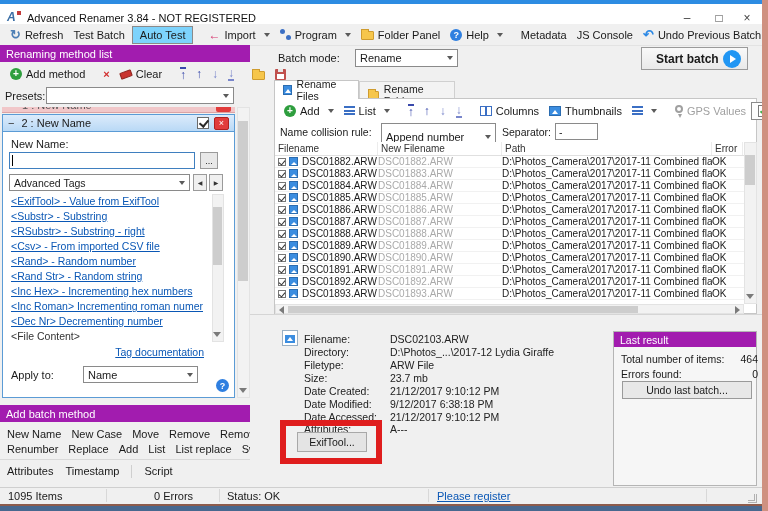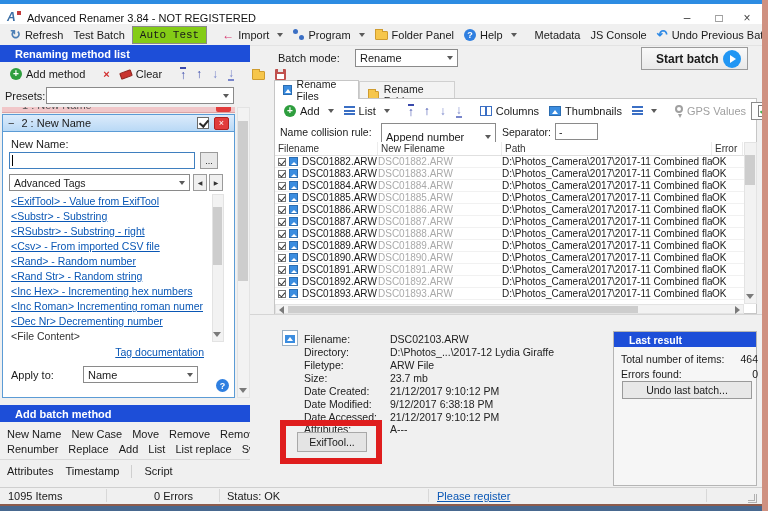--- a/index.html
+++ b/index.html
@@ -3,41 +3,41 @@
 <meta charset="utf-8">
 <style>
   * { margin:0; padding:0; box-sizing:border-box; }
   html,body { width:768px; height:511px; }
   body { font-family:"Liberation Sans", sans-serif; font-size:11px; color:#1a1a1a; }
   #app { position:relative; width:768px; height:511px; background:#f0f0f0; overflow:hidden; }
   .abs { position:absolute; }
   .flex { display:flex; align-items:center; }
   .sep { width:1px; height:15px; background:#cfcfcf; margin:0 4px; }
   .caret { width:0; height:0; border-left:3px solid transparent; border-right:3px solid transparent; border-top:4px solid #5a5a5a; margin-left:4px; }
-  .hdr { background:#1d4ed8; color:#fff; font-weight:bold; padding-left:15px; display:flex; align-items:center; }
+  .hdr { background:#a21caf; color:#fff; font-weight:normal; padding-left:6px; display:flex; align-items:center; }
   .link { color:#0a57b5; text-decoration:underline; cursor:pointer; }
 
   
   #edge-top { left:0; top:0; width:768px; height:4px; background:#2d8ce2; }
   #edge-right { right:0; top:0; width:6px; height:511px; background:#cf9181; }
   #edge-bottom1 { left:0; top:504px; width:762px; height:2px; background:#8d5b4b; }
   #edge-bottom2 { left:0; top:506px; width:762px; height:5px; background:#48688f; }
 
   
   #titlebar { left:0; top:4px; width:762px; height:20px; background:#fff; }
   #app-icon { left:7px; top:7px; width:13px; height:13px; color:#3a6ea5; font-weight:bold; font-style:italic; font-size:12px; line-height:13px; }
   #app-icon::after { content:""; position:absolute; right:-1px; top:0; width:4px; height:4px; background:#c23b3b; }
   #window-title { left:27px; top:8px; font-size:11px; color:#111; }
   .wbtn { top:4px; height:20px; width:30px; display:flex; align-items:center; justify-content:center; color:#444; font-size:12px; }
   #btn-min { left:672px; } #btn-max { left:704px; } #btn-close { left:734px; width:26px; }
 
   
   #toolbar { left:0; top:24px; width:762px; height:22px; background:#f0f0f0; border-bottom:1px solid #e3e3e3; padding-left:5px; }
   .tbtn { display:flex; align-items:center; gap:4px; padding:2px 5px; white-space:nowrap; }
-  #auto-test-button { border:1px solid #8a8a8a; background:#84cc16; padding:2px 7px; margin:0 2px;font-family:Liberation Mono, monospace; }
+  #auto-test-button { border:1px solid #8a8a8a; background:#7dd3fc; padding:2px 7px; margin:0 2px; }
   .ic-refresh { color:#4d7fb5; font-size:13px; font-weight:bold; }
   .ic-import { color:#d6336c; font-size:12px; font-weight:bold; }
   .ic-program { position:relative; width:11px; height:11px; }
   .ic-program::before, .ic-program::after { content:""; position:absolute; border-radius:50%; background:#3b6fc4; }
   .ic-program::before { width:5px; height:5px; left:0; top:0; }
   .ic-program::after { width:5px; height:5px; right:0; bottom:0; }
   .ic-folder { position:relative; width:13px; height:9px; background:#f6c64b; border:1px solid #cf9c2f; border-radius:1px; margin-top:2px; }
   .ic-folder::before { content:""; position:absolute; top:-3px; left:-1px; width:6px; height:2px; background:#f6c64b; border:1px solid #cf9c2f; border-bottom:none; }
   .ic-help { width:12px; height:12px; border-radius:50%; background:#2f7fe0; color:#fff; font-size:9px; font-weight:bold; display:flex; align-items:center; justify-content:center; }
   .ic-undo { color:#2d89e5; font-size:13px; font-weight:bold; }

